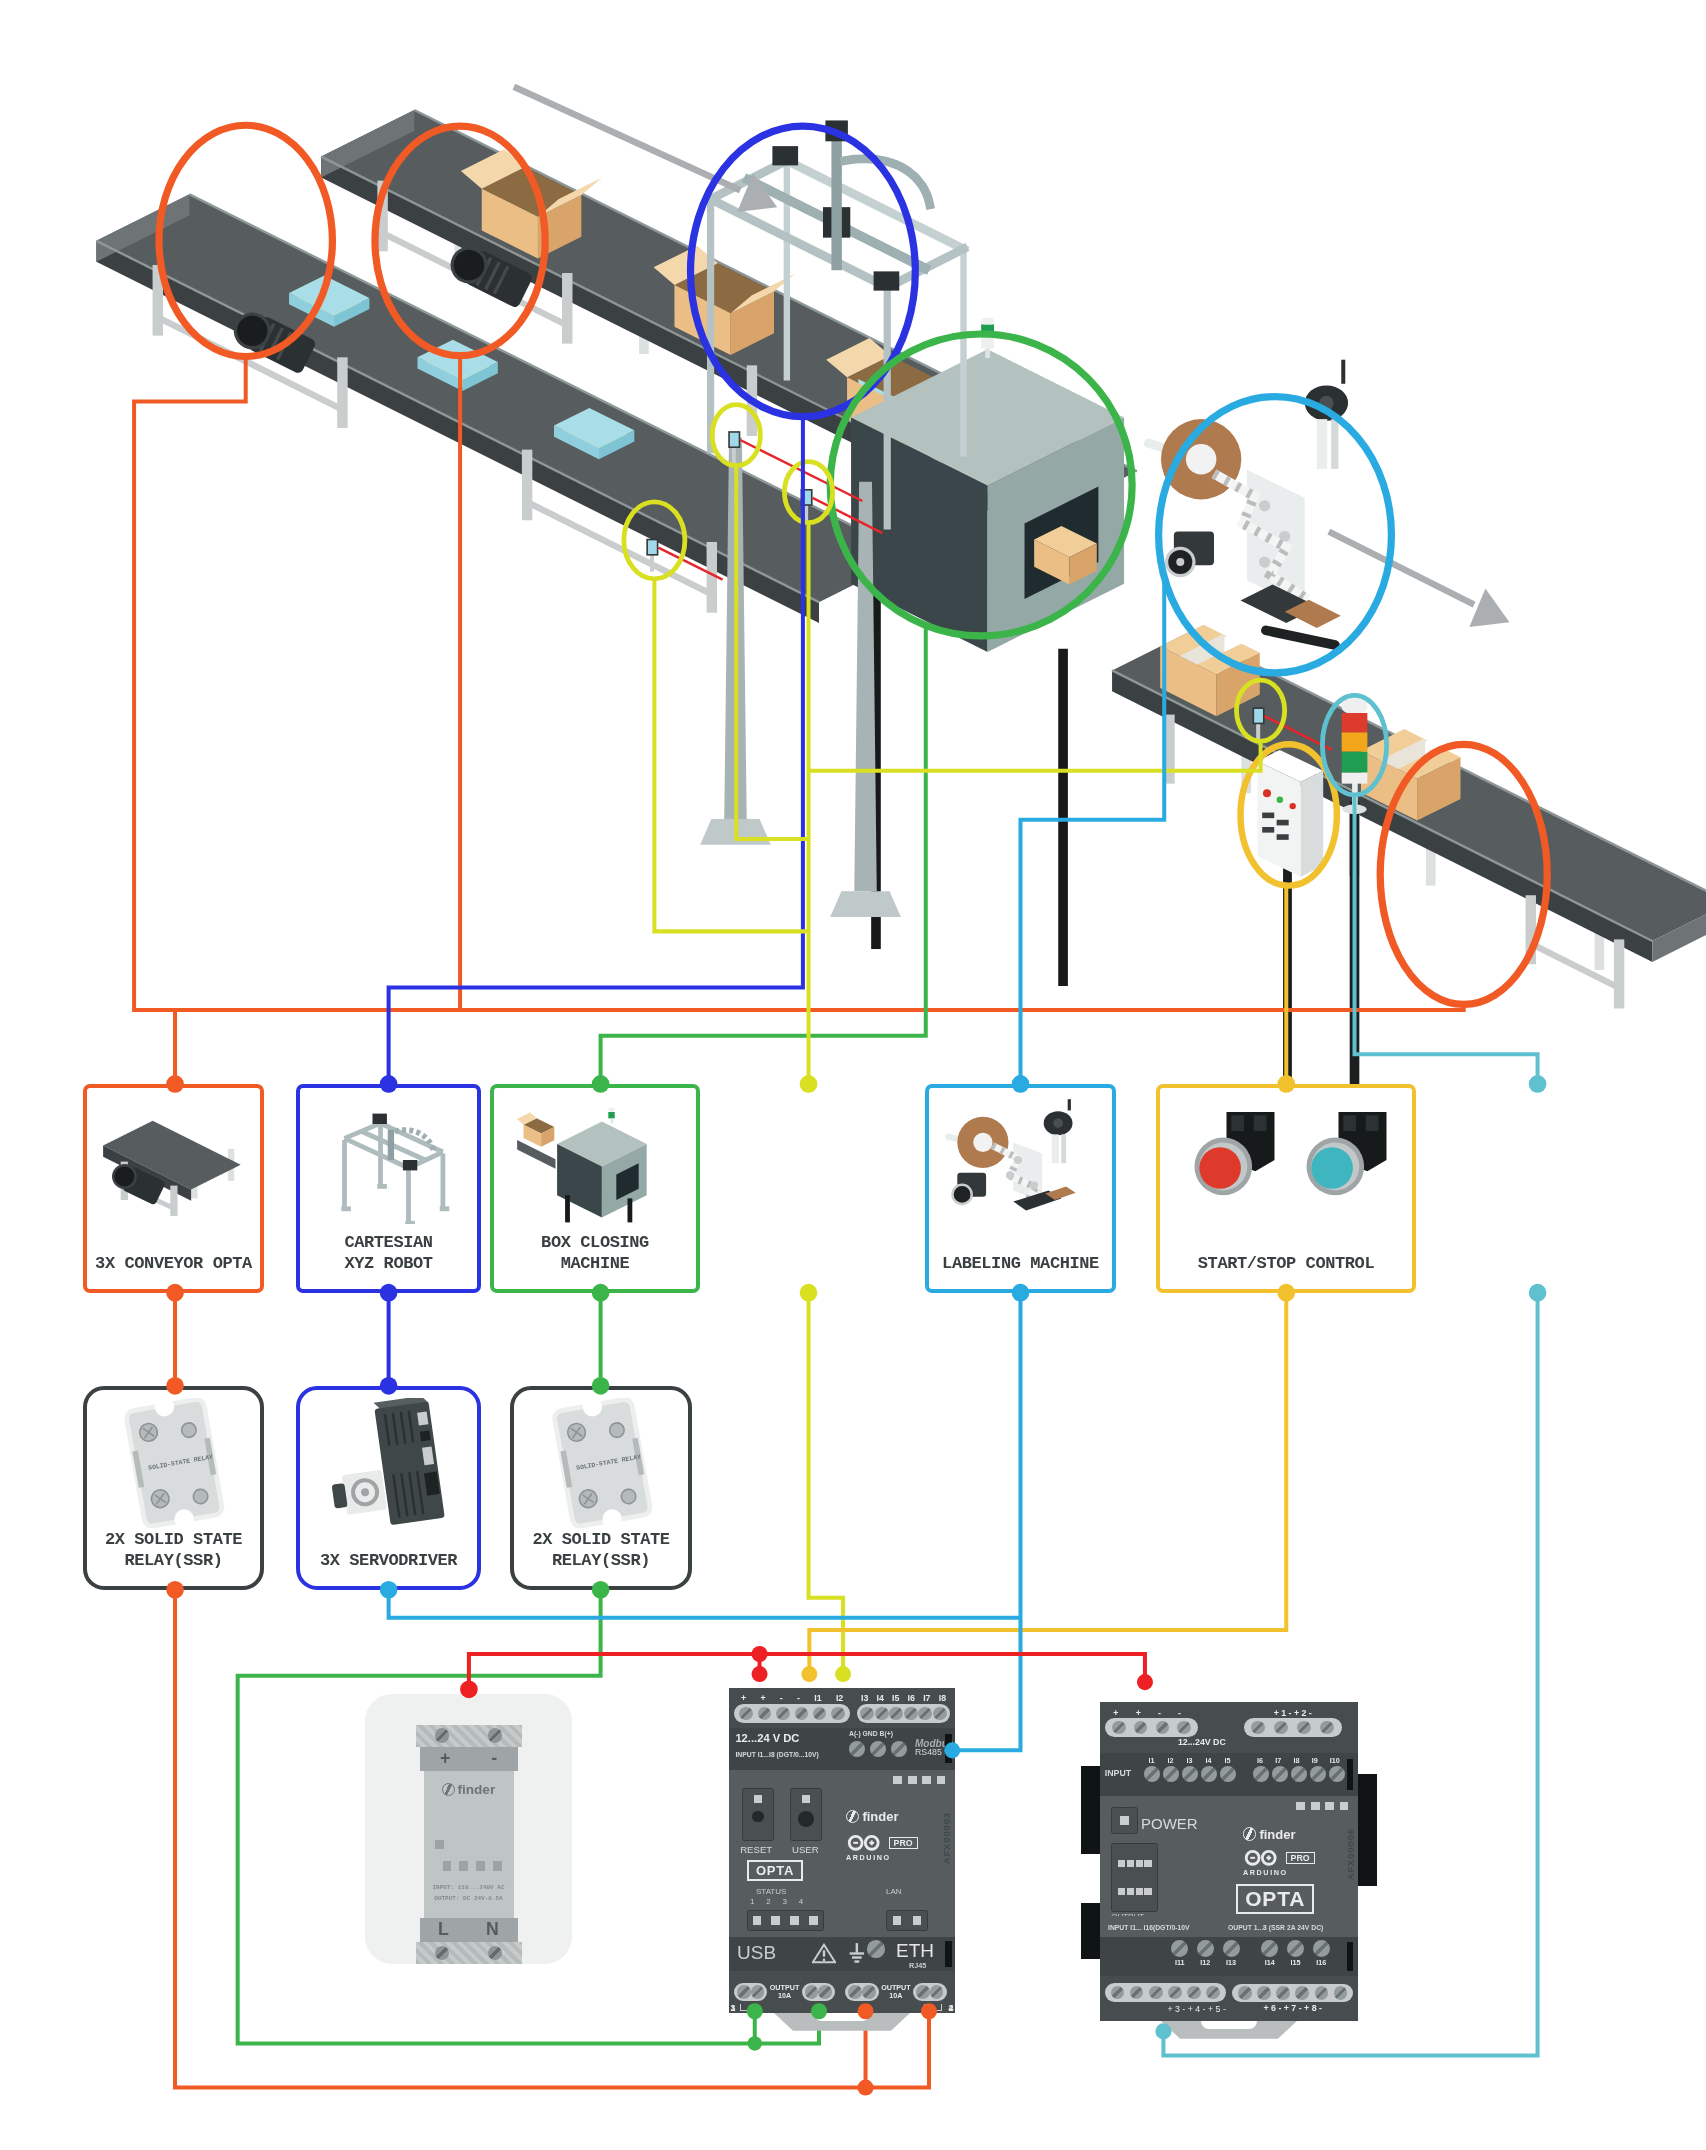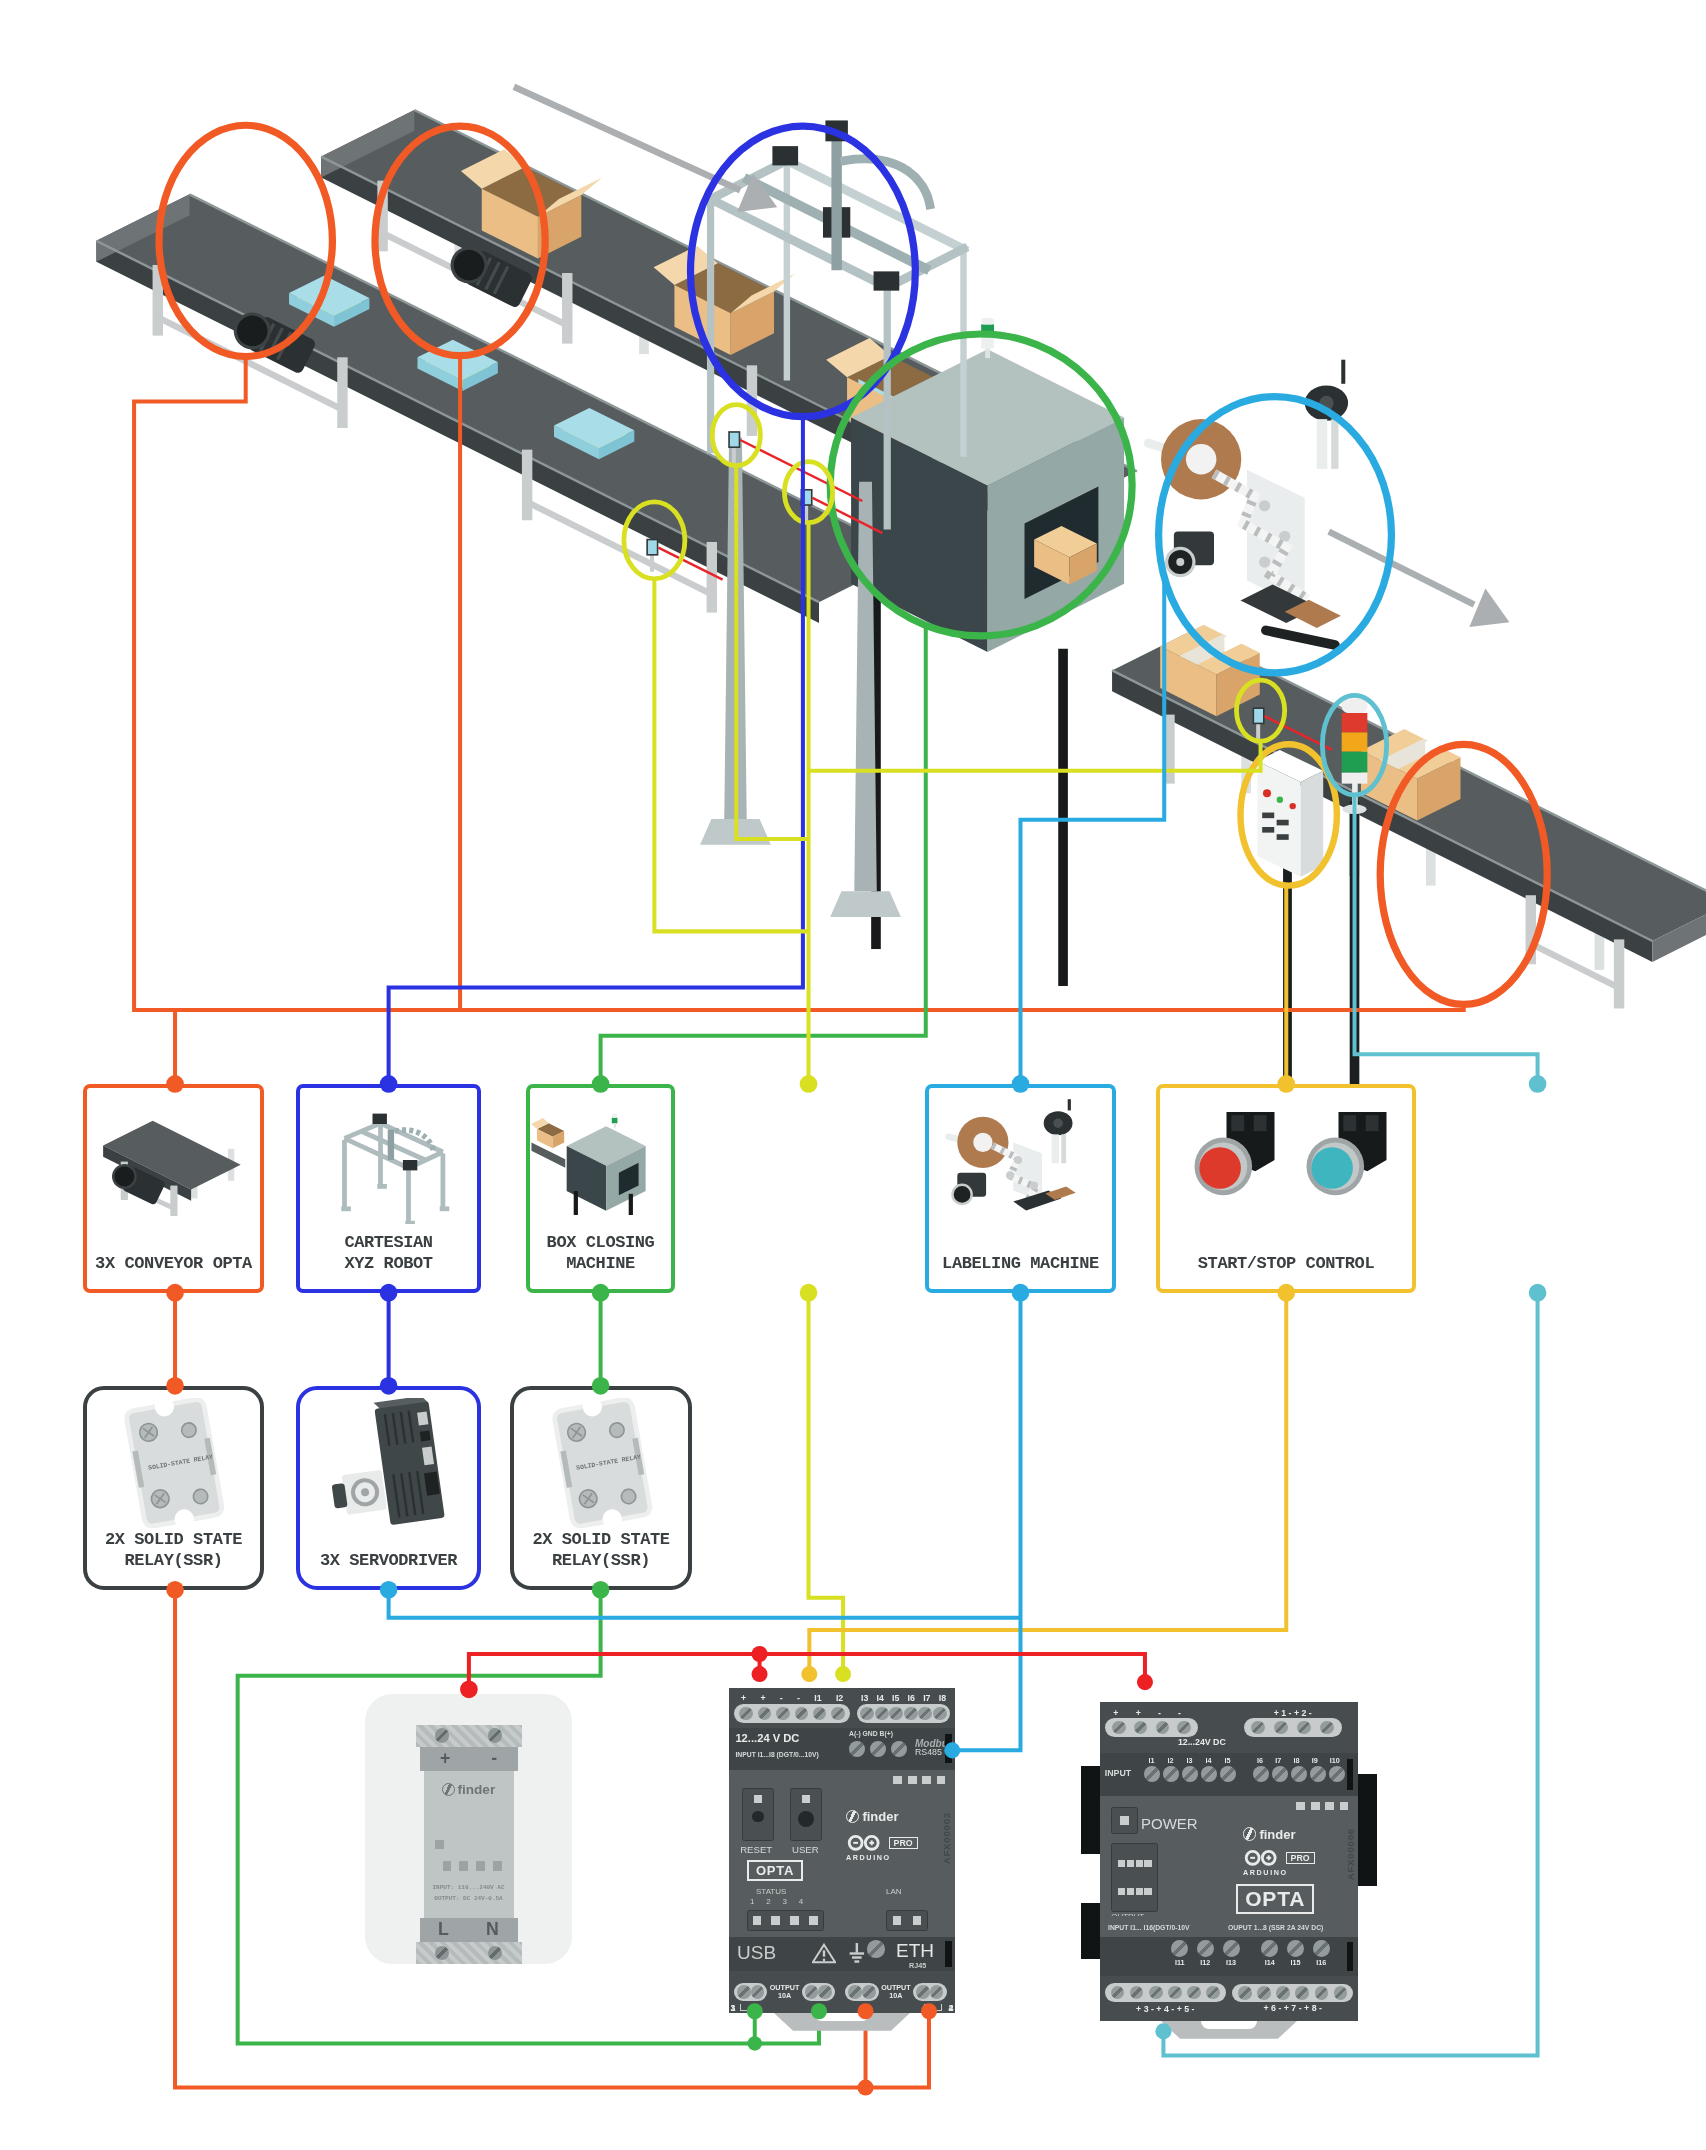--- a/index.html
+++ b/index.html
@@ -418,21 +418,21 @@
       <rect x="80" y="22" width="18" height="13" fill="#2b3032"></rect>
           <rect x="118" y="80" width="18" height="13" fill="#2b3032"></rect>
       <line x1="103" y1="42" x2="103" y2="80" stroke="#8fa0a2" stroke-width="8"></line>
       <path d="M108,44 C135,38 152,52 156,68" fill="none" stroke="#9fb0b2" stroke-width="7" stroke-dasharray="5 4"></path>
     </svg>
   </div>
   <div class="card-label">CARTESIAN
 XYZ ROBOT</div>
 </div>
 
-<div class="card r1" style="left:526px;width:149px;--bc:#3BB54A">
+<div class="card r1" style="left:490px;width:210px;--bc:#3BB54A">
   <div class="card-icon">
     <svg width="161" height="128" viewBox="0 0 200 160">
       <polygon points="2,55 50,79 50,91 2,67" fill="#575c5e"></polygon>
       <g transform="translate(10,36) scale(0.55)">
         <polygon points="0,0 40,20 70,5 30,-15" fill="#8c6b43"></polygon>
         <polygon points="0,0 40,20 40,50 0,30" fill="#ebbe85"></polygon>
         <polygon points="40,20 70,5 70,35 40,50" fill="#d9a469"></polygon>
         <polygon points="0,0 -15,-13 15,-28 30,-15" fill="#f4d8ac"></polygon>
       </g>
       <polygon points="52,60 108,32 164,60 108,88" fill="#b3c1bf"></polygon>
@@ -943,21 +943,21 @@
   <div class="o-row term" style="height:45px">
     <div class="t-block">
       <div class="cap">
             <span class="scr"></span>
             <span class="scr"></span>
             <span class="scr"></span>
             <span class="scr"></span>
             <span class="scr"></span>
             <span class="scr"></span>
           </div>
-      <div style="text-align:center;font-size:8.8px;font-weight:bold;color:#e9ebeb;margin-top:2px">+ 3 -   + 4 -   + 5 -</div>
+      <div style="text-align:right;font-size:8.8px;font-weight:normal;color:#e9ebeb;margin-top:2px">+ 3 -   + 4 -   + 5 -</div>
     </div>
     <div class="t-block">
       <div class="cap">
             <span class="scr"></span>
             <span class="scr"></span>
             <span class="scr"></span>
             <span class="scr"></span>
             <span class="scr"></span>
             <span class="scr"></span>
           </div>

